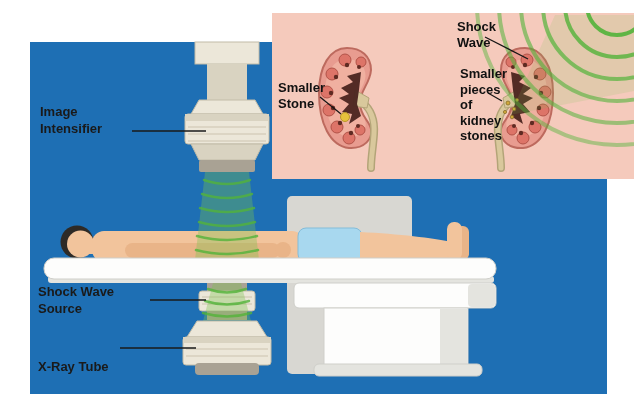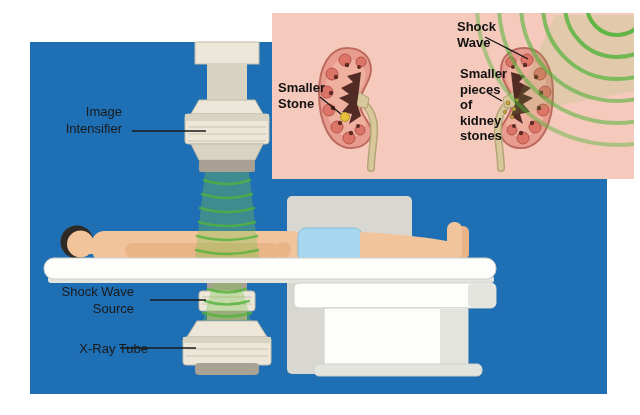--- a/index.html
+++ b/index.html
@@ -9,21 +9,21 @@
     --label_dark:#1a1a1a; --canvas_bg:#ffffff;
   }
   html,body{margin:0;padding:0;background:#fff;}
   .canvas{position:relative;width:640px;height:415px;background:var(--canvas_bg,#fff);
           font-family:"Liberation Sans",sans-serif;overflow:hidden;}
   .blue-panel{position:absolute;left:30px;top:42px;width:577px;height:352px;background:var(--panel_blue,#1e6fb4);}
   .main-svg{position:absolute;left:0;top:0;}
   .inset-panel{position:absolute;left:272px;top:13px;width:362px;height:166px;background:var(--inset_pink,#f5cabc);overflow:hidden;}
   .inset-svg{position:absolute;left:0;top:0;}
 
-  .mlabel{position:absolute;font-weight:400;font-size:13px;line-height:1.3;color:var(--label_dark,#1a1a1a);text-align:right;}
+  .mlabel{position:absolute;font-weight:700;font-size:13px;line-height:1.3;color:var(--label_dark,#1a1a1a);}
   .ilabel{position:absolute;font-weight:700;font-size:13px;line-height:1.2;color:#111;}
 
   
   .f-cream{fill:var(--machine_cream,#ece7d9);}
   .f-cream-dark{fill:#d9d3c1;}
   .st-cream{stroke:#c2bca8;stroke-width:1;}
   .f-metal{fill:var(--metal_gray,#a9a294);}
   .f-slab{fill:#d8d7d2;}
   .f-table{fill:#fdfdfc;}
   .st-table{stroke:#cfcfca;stroke-width:1;}
@@ -225,15 +225,15 @@
       </g>
     </svg>
 
     <div class="ilabel" style="left:6px;top:67px;width:44px;">Smaller Stone</div>
     <div class="ilabel" style="left:185px;top:6px;width:40px;">Shock Wave</div>
     <div class="ilabel" style="left:165px;top:53px;width:54px;margin-left:23px;">Smaller pieces of kidney stones</div>
   </div>
 
   <div class="mlabel" style="left:40px;top:104px;width:82px;">Image Intensifier</div>
   <div class="mlabel" style="left:38px;top:284px;width:96px;">Shock Wave Source</div>
-  <div class="mlabel" style="left:38px;top:341px;width:110px;">X-Ray Tube</div>
+  <div class="mlabel" style="left:38px;top:359px;width:110px;">X-Ray Tube</div>
 
 </div>
 
 </body></html>

